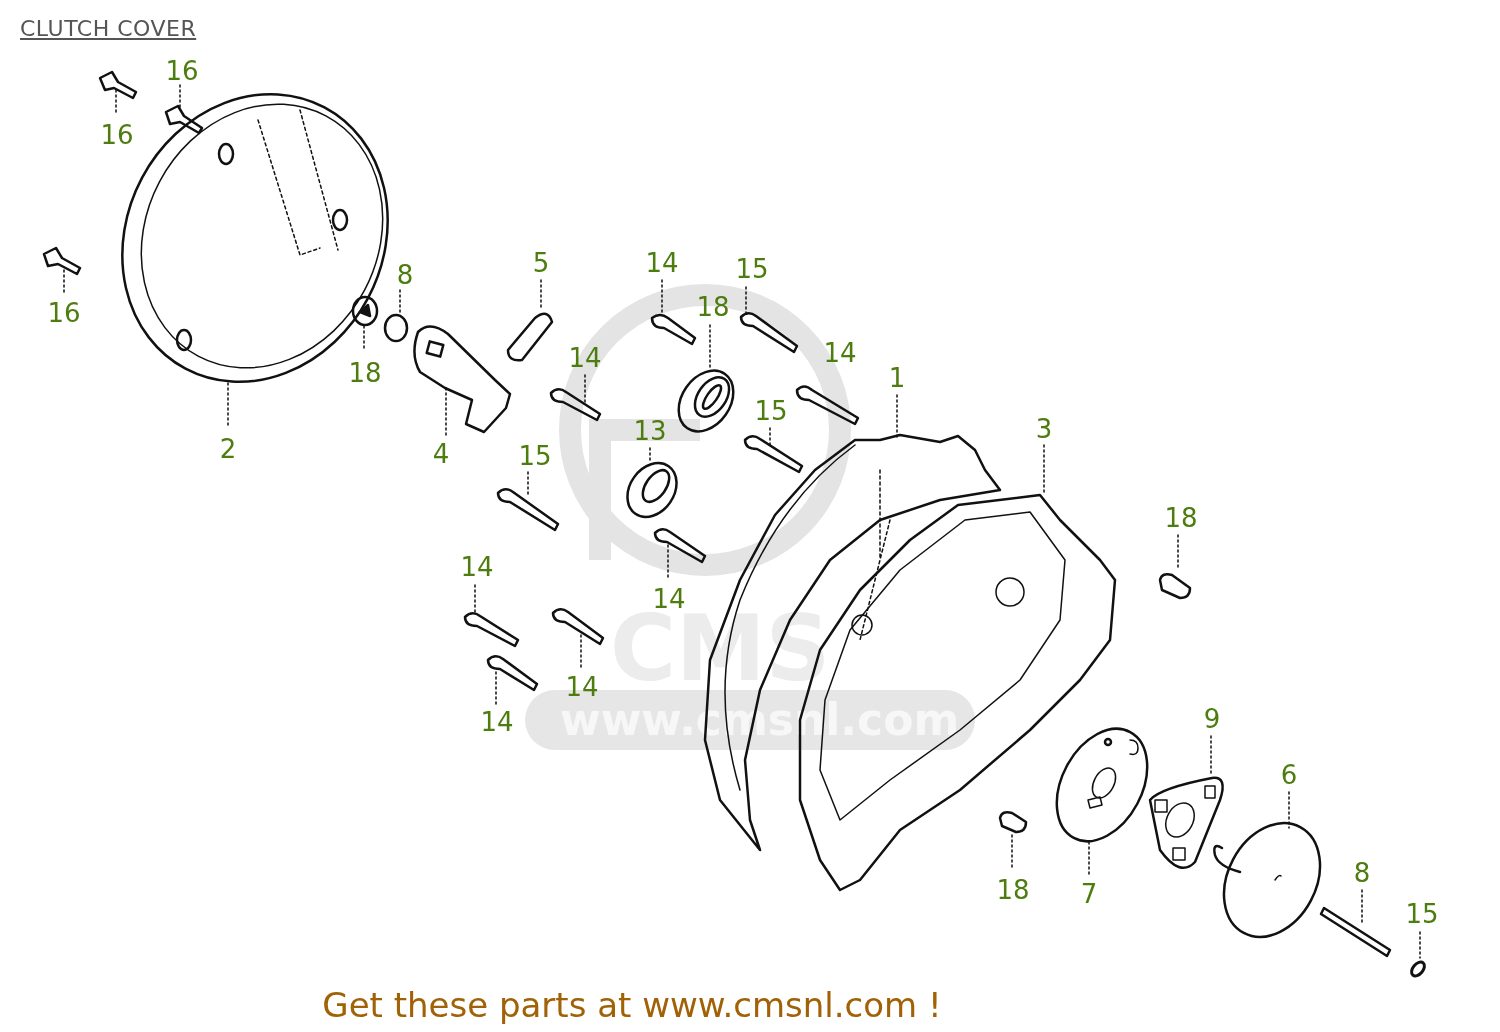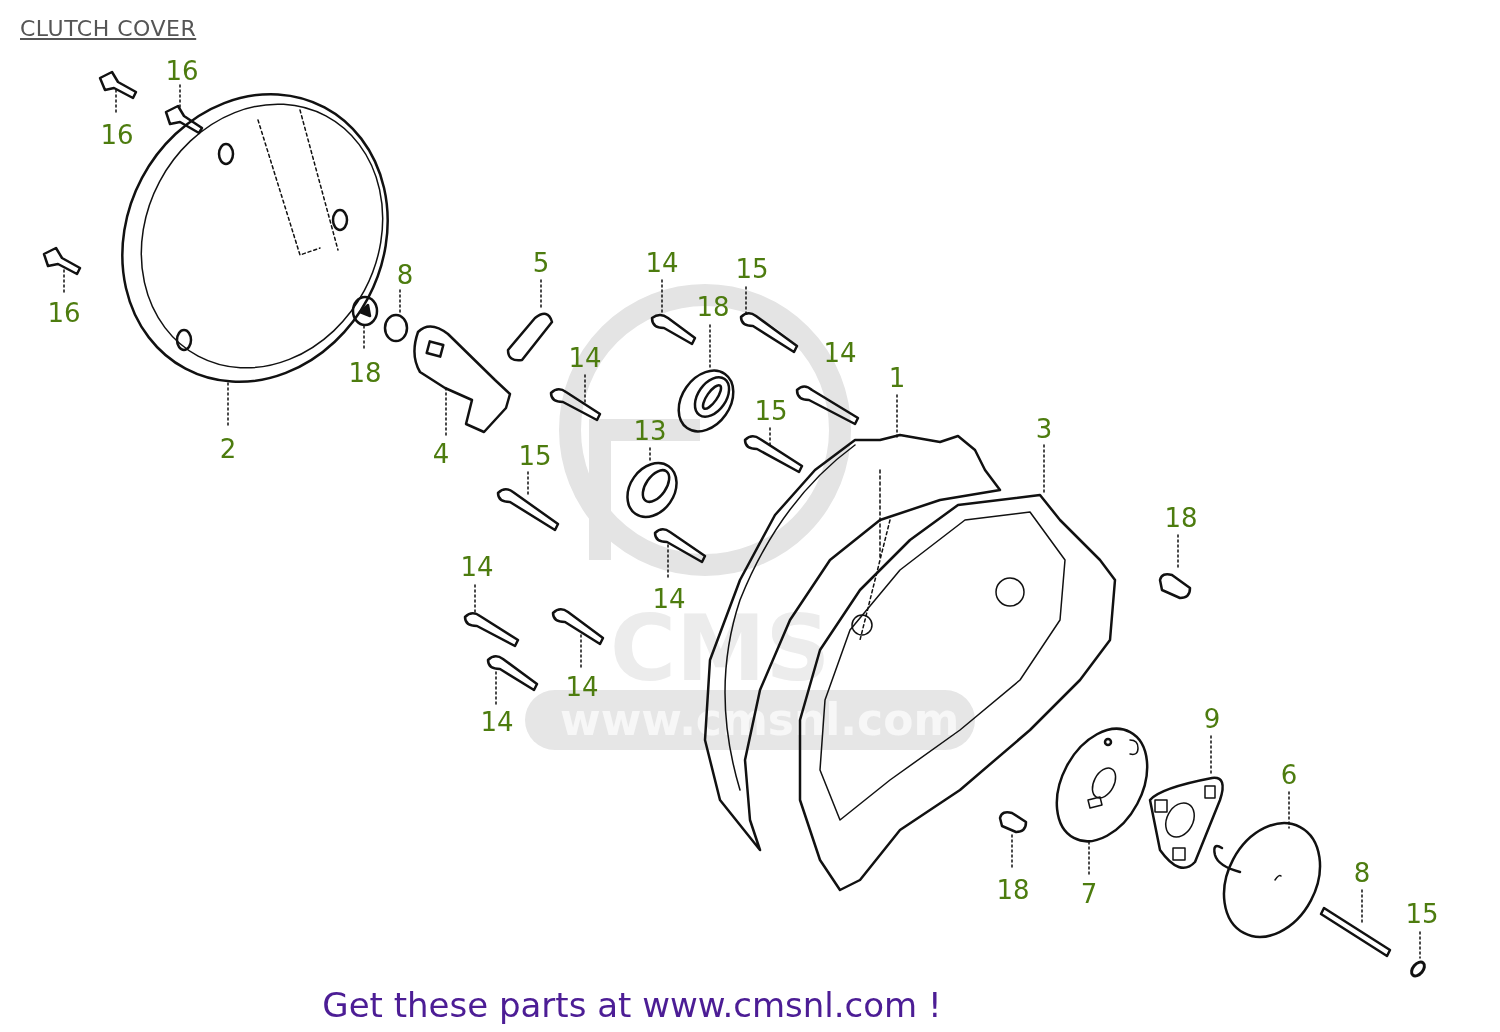--- a/index.html
+++ b/index.html
@@ -1,20 +1,20 @@
 <!DOCTYPE html>
 <html><head>
 <meta charset="utf-8">
 <style>
   html, body { margin: 0; padding: 0; background: #ffffff; }
   body { width: 1500px; height: 1032px; position: relative; overflow: hidden; font-family: "DejaVu Sans", sans-serif; }
   .title { position: absolute; left: 20px; top: 16px; font-size: 22px; color: #555555; letter-spacing: 0.5px; font-family: "DejaVu Sans", sans-serif; text-decoration: underline; }
   svg.art { position: absolute; left: 0; top: 0; }
   .callout { position: absolute; font-family: "DejaVu Sans", sans-serif; font-size: 26px; color: #4d7c0f; line-height: 1; transform: translate(-50%, 0); white-space: nowrap; }
-  .footer { position: absolute; left: 0; width: 1264px; top: 985px; text-align: center; font-family: "DejaVu Sans", sans-serif; font-size: 34px; color: #4c1d95; text-decoration: none; }
+  .footer { position: absolute; left: 0; width: 1264px; top: 985px; text-align: center; font-family: "DejaVu Sans", sans-serif; font-size: 34px; color: #a16207; text-decoration: none; }
 </style>
 </head>
 <body>
 
 <div class="title">CLUTCH COVER</div>
 
 <div>
   <svg class="art" width="1500" height="1032">
     <g fill="none" stroke="#e4e4e4" stroke-width="22">
       <circle cx="705" cy="430" r="135"></circle>

